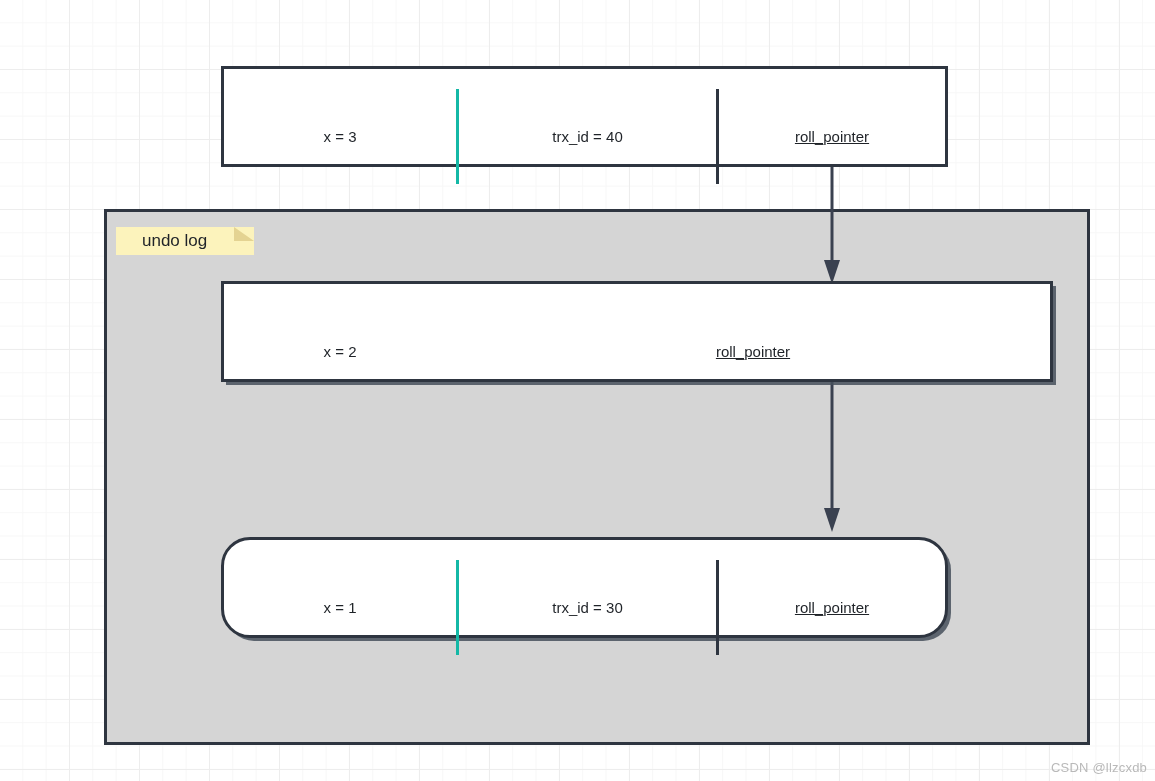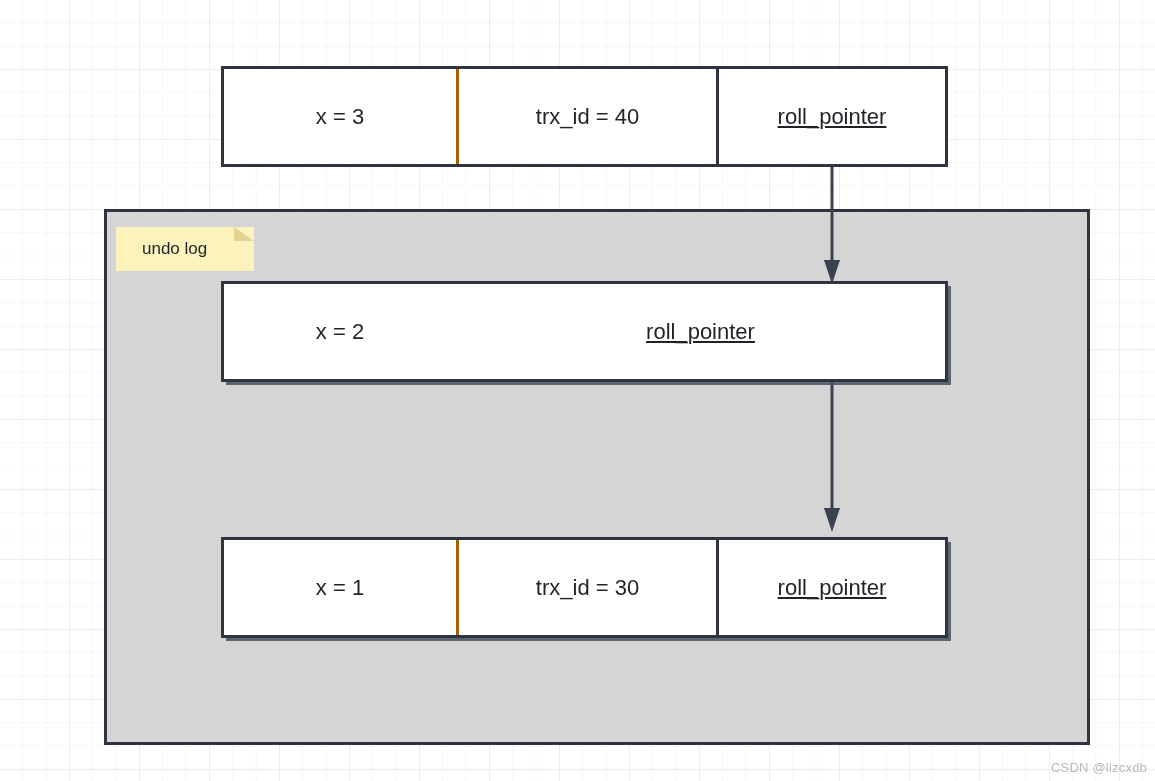--- a/index.html
+++ b/index.html
@@ -43,21 +43,21 @@
     border: 3px solid #2e3540;
     box-sizing: border-box;
   }
 
   
   .note {
     position: absolute;
     left: 116px;
     top: 227px;
     width: 138px;
-    height: 44px;
+    height: 28px;
     background: #fcf3bc;
     box-sizing: border-box;
     display: flex;
     align-items: center;
     padding-left: 26px;
     font-size: 17px;
     color: #1f2328;
     clip-path: polygon(0 0, 100% 0, 100% 100%, 0 100%);
   }
   .note-body {
@@ -86,34 +86,35 @@
     position: absolute;
     display: flex;
     box-sizing: border-box;
     border: 3px solid #2e3540;
     background: #ffffff;
   }
   .record-row.shadowed {
     box-shadow: 4px 4px 0 -1px rgba(70,80,92,0.85);
   }
   .record-row.row-top    { left: 221px; top: 66px;  width: 727px; height: 101px; }
-  .record-row.row-mid    { left: 221px; top: 281px; width: 727px; height: 101px; }
-  .record-row.row-bottom { left: 221px; top: 537px; width: 727px; height: 101px; }
+  .record-row.row-mid    { left: 221px; top: 281px; width: 832px; height: 101px; }
+  .record-row.row-bottom { left: 221px; top: 537px; width: 727px; height: 101px; border-radius: 29px; }
 
   .cell {
     display: flex;
     align-items: center;
     justify-content: center;
-    font-size: 22px;
+    font-size: 15px;
     color: #1f2328;
     box-sizing: border-box;
     height: 100%;
+    margin-top: 20px;
   }
   .cell-val { width: 232px; }
-  .cell-trx { width: 263px; border-left: 3px solid #a16207; border-right: 3px solid #2e3540; }
+  .cell-trx { width: 263px; border-left: 3px solid #14b8a6; border-right: 3px solid #2e3540; }
   .cell-ptr { flex: 1; text-decoration: underline; }
 
   
   .arrow {
     position: absolute;
     overflow: visible;
   }
 
   
   .watermark {

